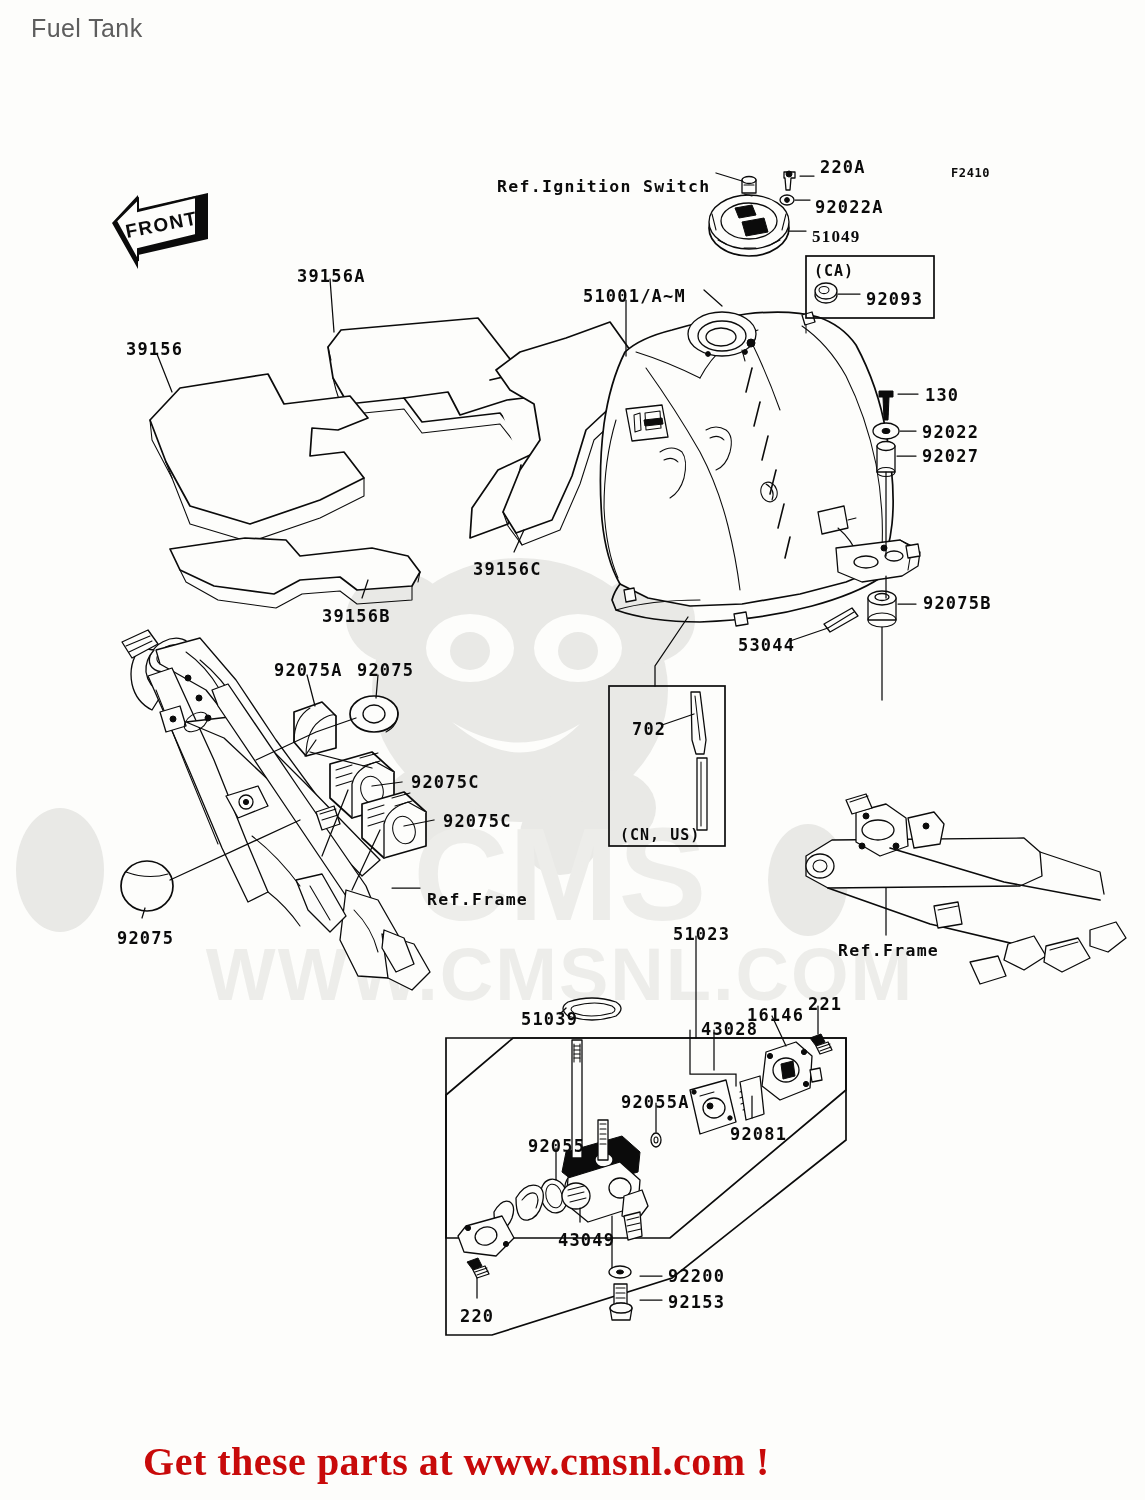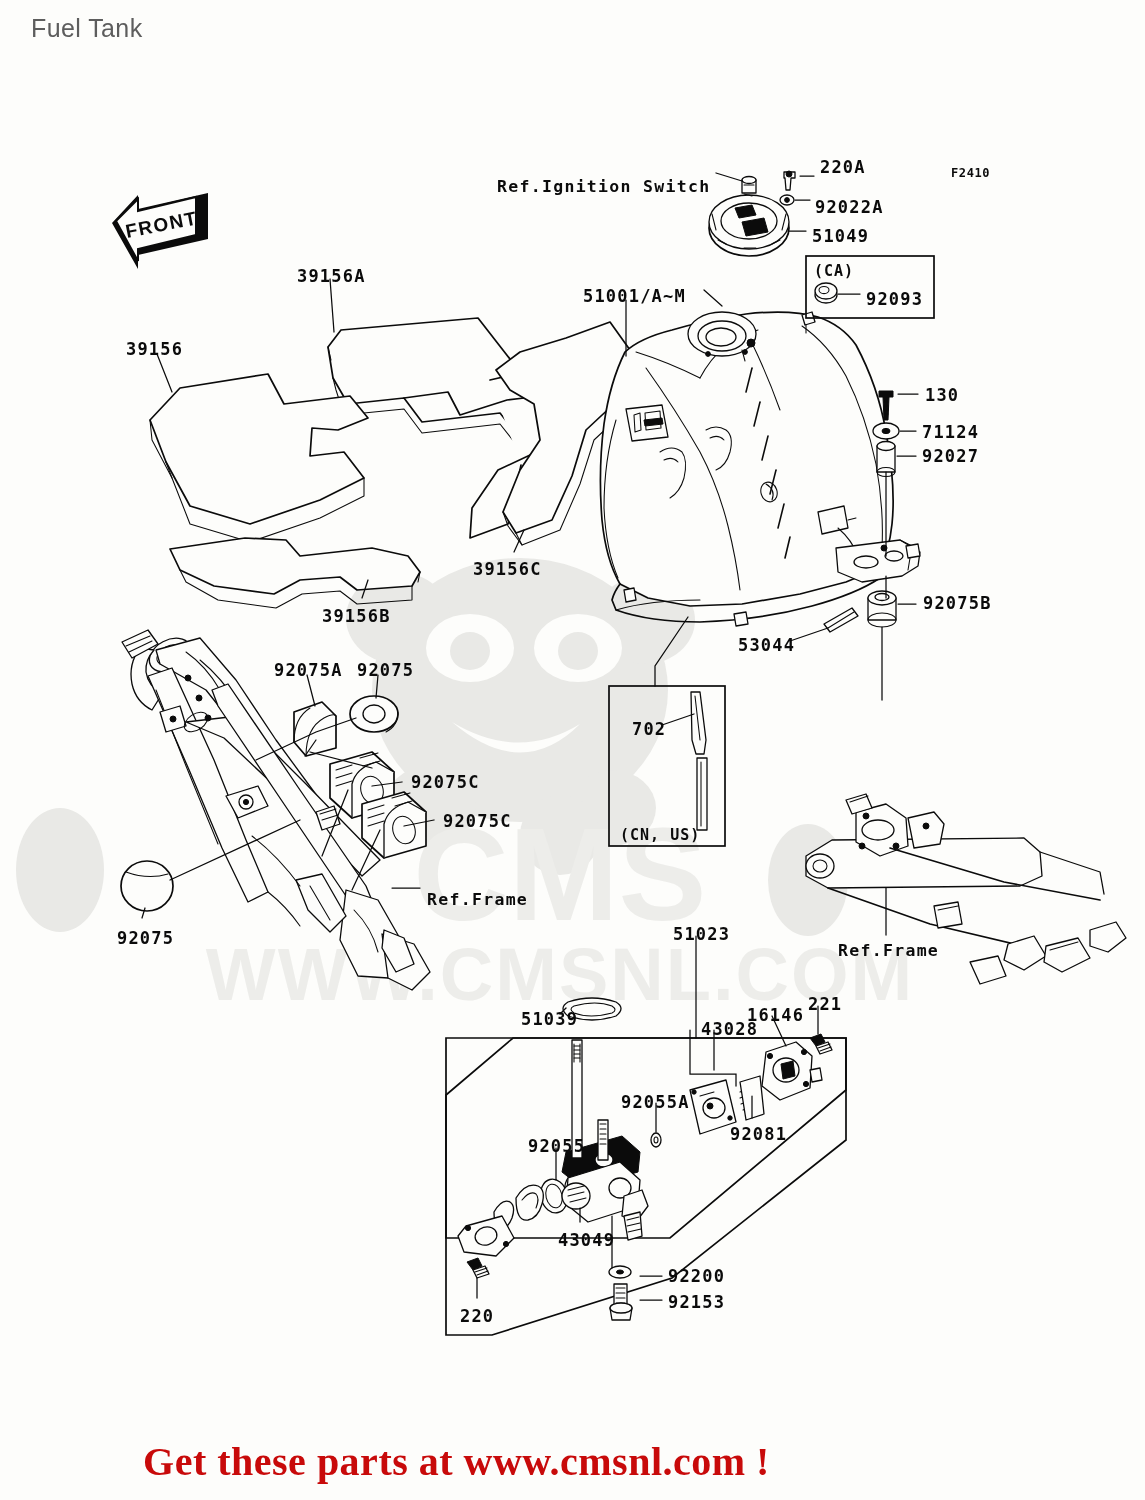--- a/index.html
+++ b/index.html
@@ -539,31 +539,31 @@
       <polygon fill="#0b0b0b" points="0,42 26,14 26,28 96,12 96,58 26,74 26,88"></polygon>
       <polygon fill="#fdfdfb" stroke="#0b0b0b" stroke-width="2" points="4,40 26,18 26,30 84,16 84,54 26,68 26,80"></polygon>
       <text x="50" y="50" fill="#0b0b0b" font-family="Liberation Sans, sans-serif" font-size="19" font-weight="bold" text-anchor="middle" transform="rotate(-11 50 46)" letter-spacing="1.5">FRONT</text>
     </svg>
   </div>
 
   <div id="labels">
     <span class="lbl ref" style="left:497px;top:179px;">Ref.Ignition Switch</span>
     <span class="lbl" style="left:820px;top:159px;">220A</span>
     <span class="lbl" style="left:815px;top:199px;">92022A</span>
-    <span class="lbl" style="left:812px;top:228px;">51049</span>
+    <span class="lbl" style="left:812px;top:228px;font-family:Liberation Serif, serif;">51049</span>
     <span class="lbl code" style="left:951px;top:167px;">F2410</span>
     <span class="lbl small" style="left:814px;top:264px;">(CA)</span>
     <span class="lbl" style="left:866px;top:291px;text-align:center;">92093</span>
     <span class="lbl" style="left:583px;top:288px;">51001/A~M</span>
     <span class="lbl" style="left:297px;top:268px;">39156A</span>
     <span class="lbl" style="left:126px;top:341px;">39156</span>
     <span class="lbl" style="left:473px;top:561px;">39156C</span>
     <span class="lbl" style="left:322px;top:608px;">39156B</span>
     <span class="lbl" style="left:925px;top:387px;">130</span>
-    <span class="lbl" style="left:922px;top:424px;">71124</span>
+    <span class="lbl" style="left:922px;top:424px;">92022</span>
     <span class="lbl" style="left:922px;top:448px;">92027</span>
     <span class="lbl" style="left:923px;top:595px;">92075B</span>
     <span class="lbl" style="left:738px;top:637px;">53044</span>
     <span class="lbl" style="left:632px;top:721px;">702</span>
     <span class="lbl small" style="left:620px;top:828px;">(CN, US)</span>
     <span class="lbl" style="left:274px;top:662px;">92075A</span>
     <span class="lbl" style="left:357px;top:662px;">92075</span>
     <span class="lbl" style="left:411px;top:774px;">92075C</span>
     <span class="lbl" style="left:443px;top:813px;">92075C</span>
     <span class="lbl ref" style="left:427px;top:892px;">Ref.Frame</span>

